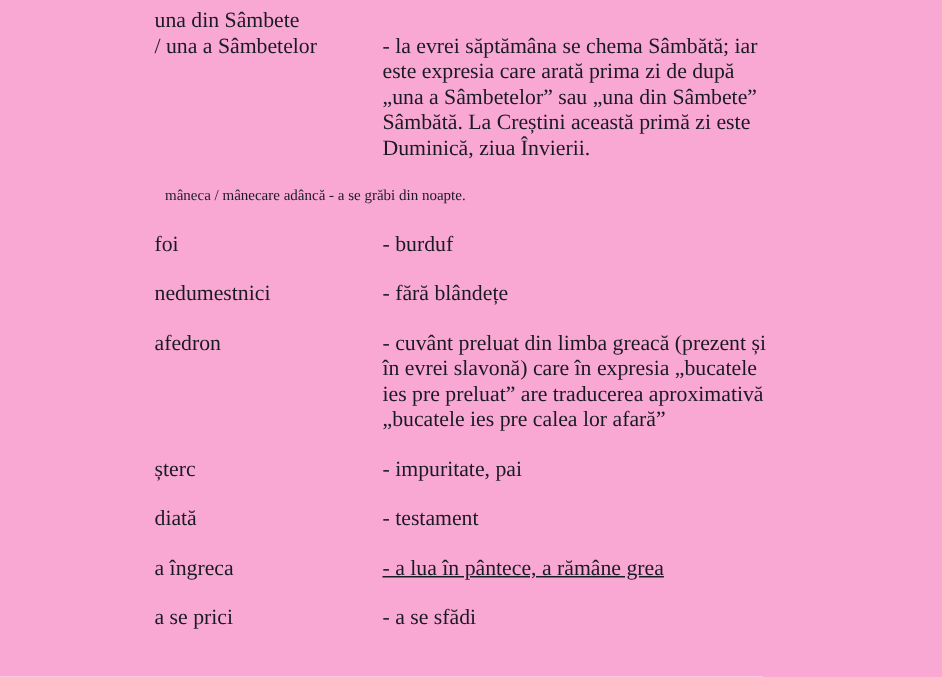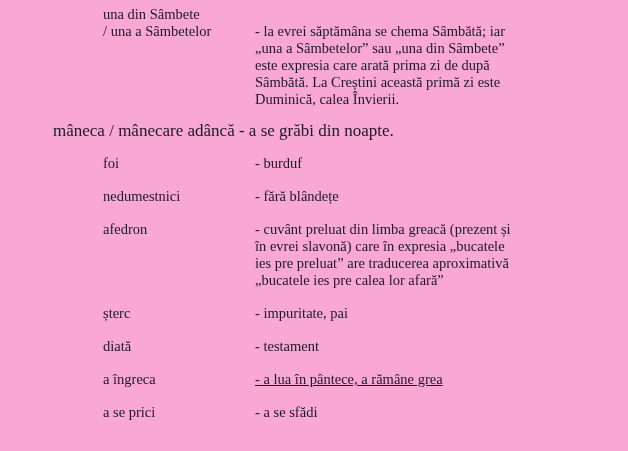--- a/index.html
+++ b/index.html
@@ -52,46 +52,46 @@
     width: 285px;
     font-size: 14.5px;
     line-height: 17px;
   }
   .entry.cols .definition .dline {
     display: block;
     white-space: pre;
   }
   
   .entry.inline-entry {
-    padding-left: 53px;
-    font-size: 17px;
+    padding-left: 110px;
+    font-size: 10px;
     line-height: 17px;
   }
   .entry.inline-entry .term,
   .entry.inline-entry .definition {
     display: inline;
   }
   .spacer-md { height: 14px; }
   .spacer-lg { height: 16px; }
 </style>
 </head>
 <body>
 
 <div class="page">
   <div class="glossary">
 
     <div class="entry cols" style="height:102px;">
       <div class="term">una din Sâmbete
 / una a Sâmbetelor</div>
       <div class="definition" style="padding-top:17px;">
         <span class="dline">- la evrei săptămâna se chema Sâmbătă; iar</span>
+        <span class="dline">este expresia care arată prima zi de după</span>
         <span class="dline">„una a Sâmbetelor” sau „una din Sâmbete”</span>
-        <span class="dline">este expresia care arată prima zi de după</span>
         <span class="dline">Sâmbătă. La Creștini această primă zi este</span>
-        <span class="dline">Duminică, calea Învierii.</span>
+        <span class="dline">Duminică, ziua Învierii.</span>
       </div>
     </div>
 
     <div class="spacer-md"></div>
 
     <div class="entry inline-entry">
       <span class="term">mâneca / mânecare adâncă</span><span class="definition"> -  a se grăbi din noapte.</span>
     </div>
 
     <div class="spacer-lg"></div>

